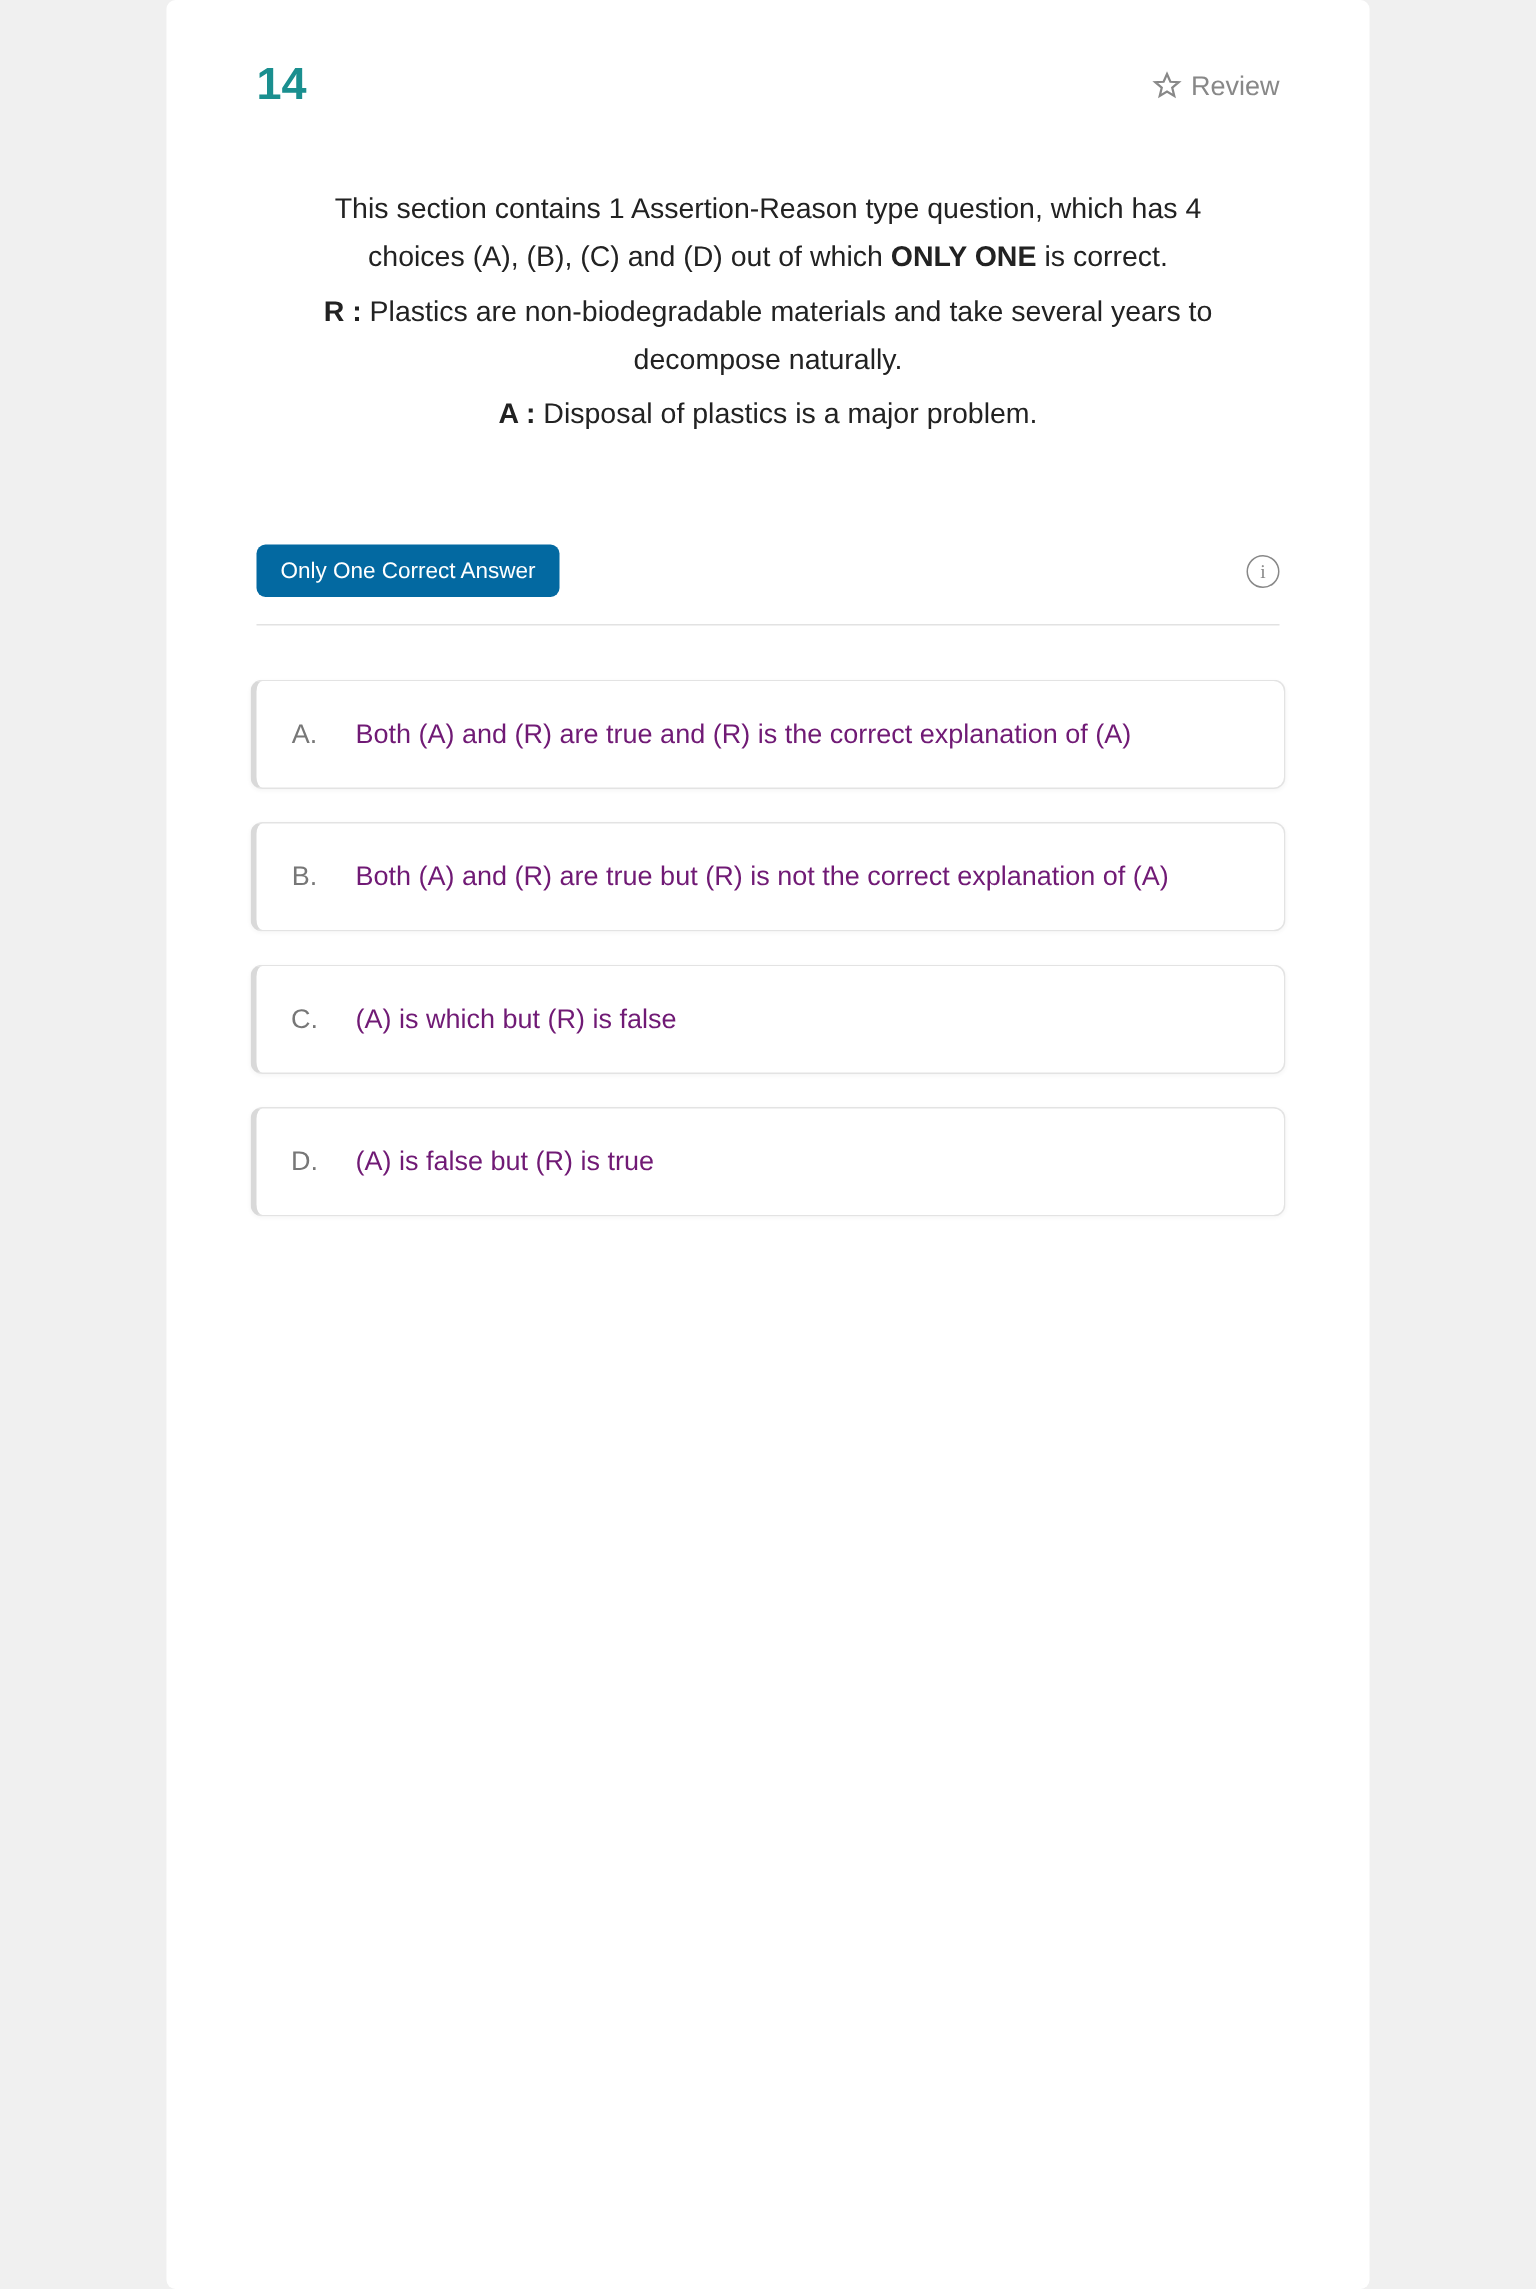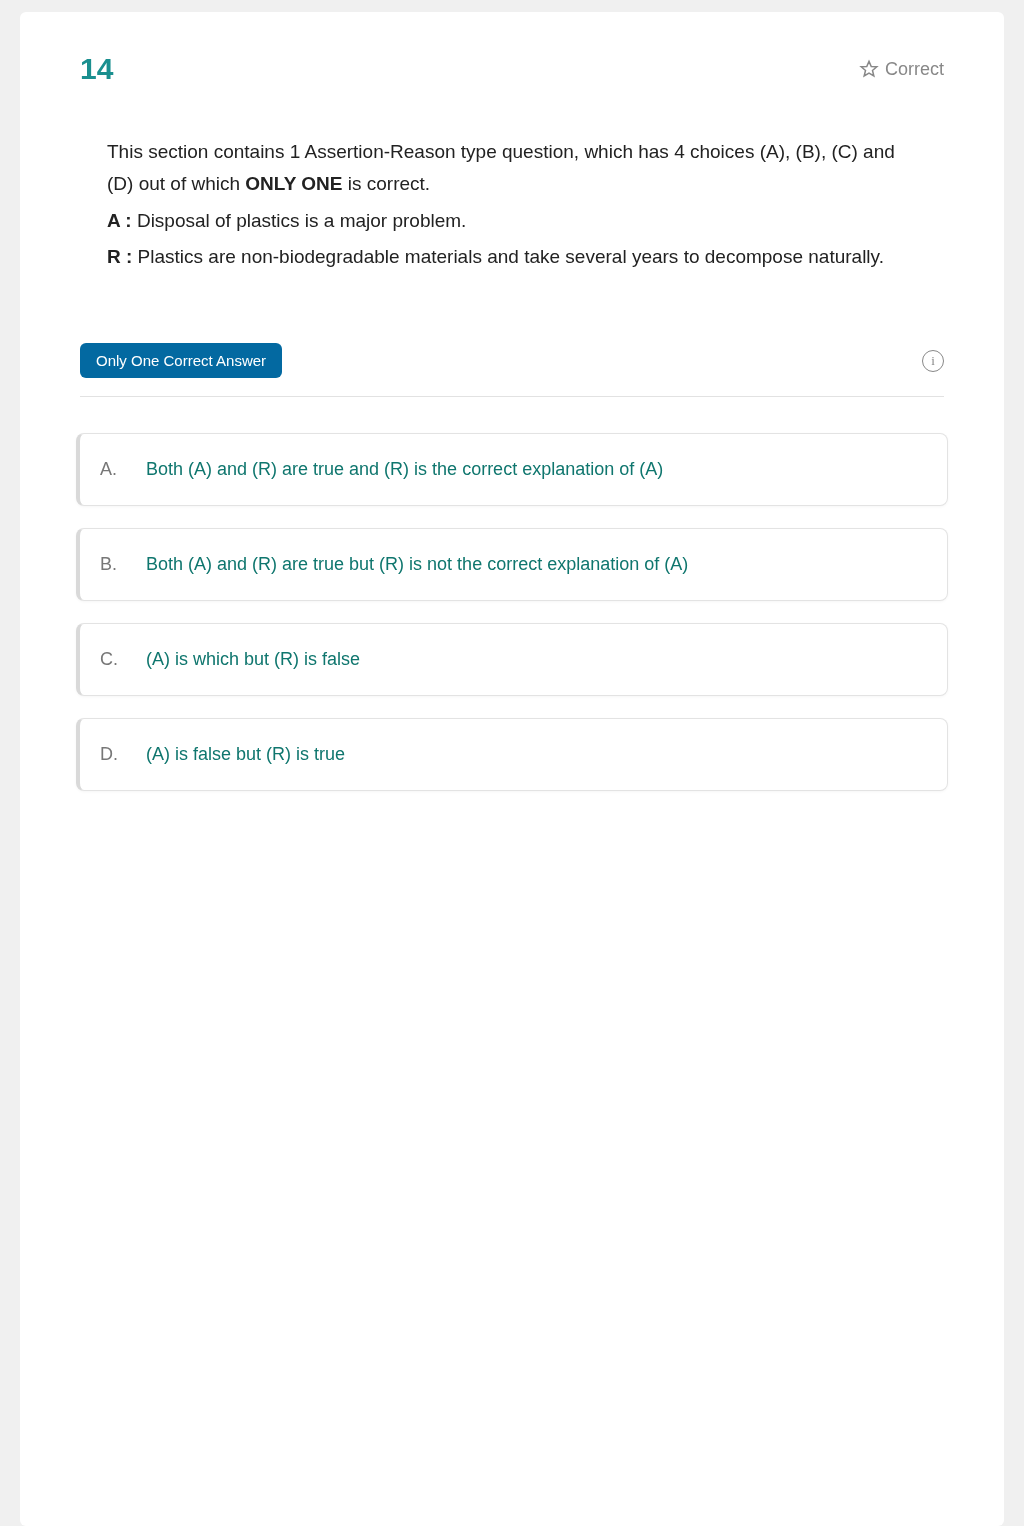--- a/index.html
+++ b/index.html
@@ -10,25 +10,26 @@
     font-family: -apple-system, BlinkMacSystemFont, "Segoe UI", Arial, sans-serif;
   }
   .canvas {
     width: 1024px;
     height: 1526px;
     background: #f0f0f0;
     display: flex;
     justify-content: center;
   }
   .card {
-    width: 984px;
+    width: 802px;
     background: #ffffff;
     border-radius: 6px;
-    margin-top: 12px;
+    margin-top: 0;
     padding: 40px 0 60px 0;
+    text-align: center;
   }
   .header-row {
     display: flex;
     justify-content: space-between;
     align-items: center;
     padding: 0 60px 0 60px;
     margin-bottom: 50px;
   }
   .qnum {
     font-size: 30px;
@@ -104,52 +105,52 @@
     background: #fff;
     box-shadow: 0 1px 3px rgba(0,0,0,0.04);
     cursor: pointer;
   }
   .option-key {
     color: #777;
     font-size: 18px;
     min-width: 24px;
   }
   .option-text {
-    color: #0f766e;
+    color: #701a75;
     font-size: 18px;
     line-height: 1.5;
   }
 </style>
 </head>
 <body>
 
 <div class="canvas">
   <div class="card">
 
     <div class="header-row">
       <div class="qnum">14</div>
       <div class="review">
         <span class="star-icon">
           <svg viewBox="0 0 24 24" width="20" height="20" fill="none" stroke="#888" stroke-width="1.8">
             <polygon points="12,2.8 14.7,9 21.4,9.3 16.2,13.8 17.8,20.4 12,16.9 6.2,20.4 7.8,13.8 2.6,9.3 9.3,9"></polygon>
           </svg>
         </span>
-        <span>Correct</span>
+        <span>Review</span>
       </div>
     </div>
 
     <div class="body-text">
       <p>
         <span>This section contains 1 Assertion-Reason type question, which has 4 choices (A), (B), (C) and (D) out of which </span><span class="bold">ONLY ONE</span><span> is correct.</span>
       </p>
       <p>
-        <span class="bold">A : </span><span>Disposal of plastics is a major problem.</span>
+        <span class="bold">R : </span><span>Plastics are non-biodegradable materials and take several years to decompose naturally.</span>
       </p>
       <p>
-        <span class="bold">R : </span><span>Plastics are non-biodegradable materials and take several years to decompose naturally.</span>
+        <span class="bold">A : </span><span>Disposal of plastics is a major problem.</span>
       </p>
     </div>
 
     <div class="badge-row">
       <div class="badge">Only One Correct Answer</div>
       <div class="info-icon">i</div>
     </div>
 
     <div class="divider"></div>
 

